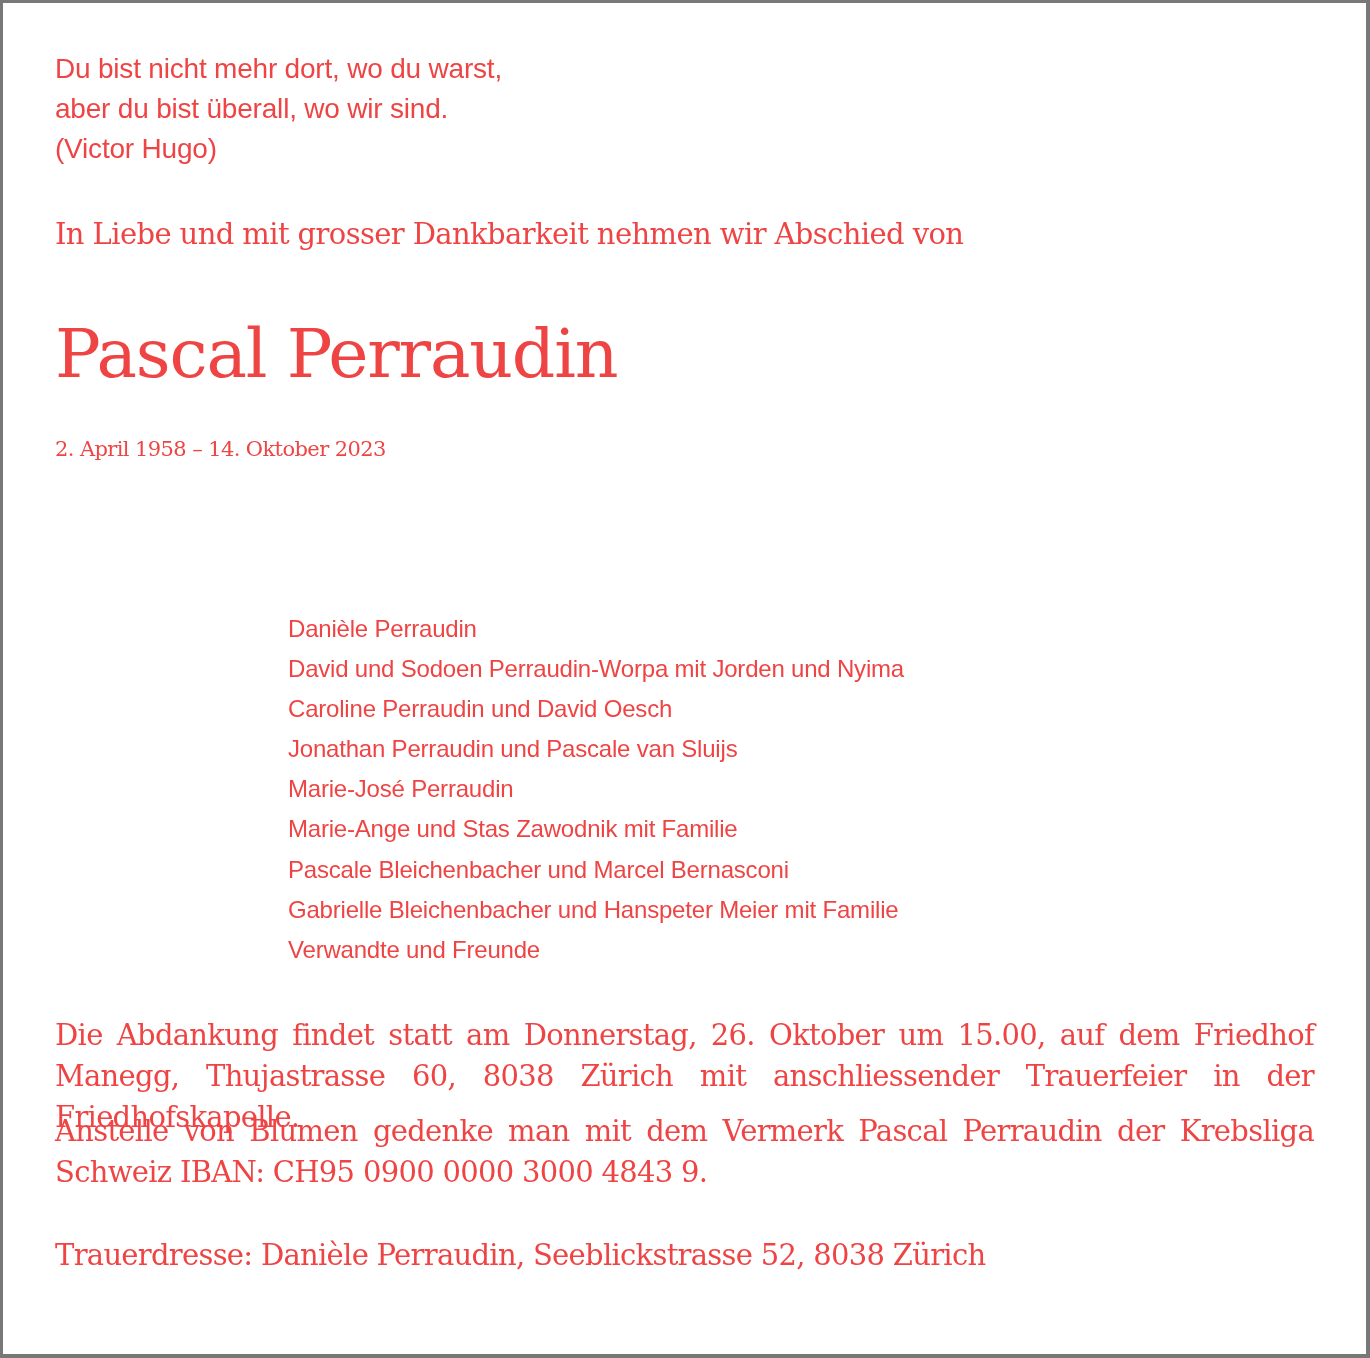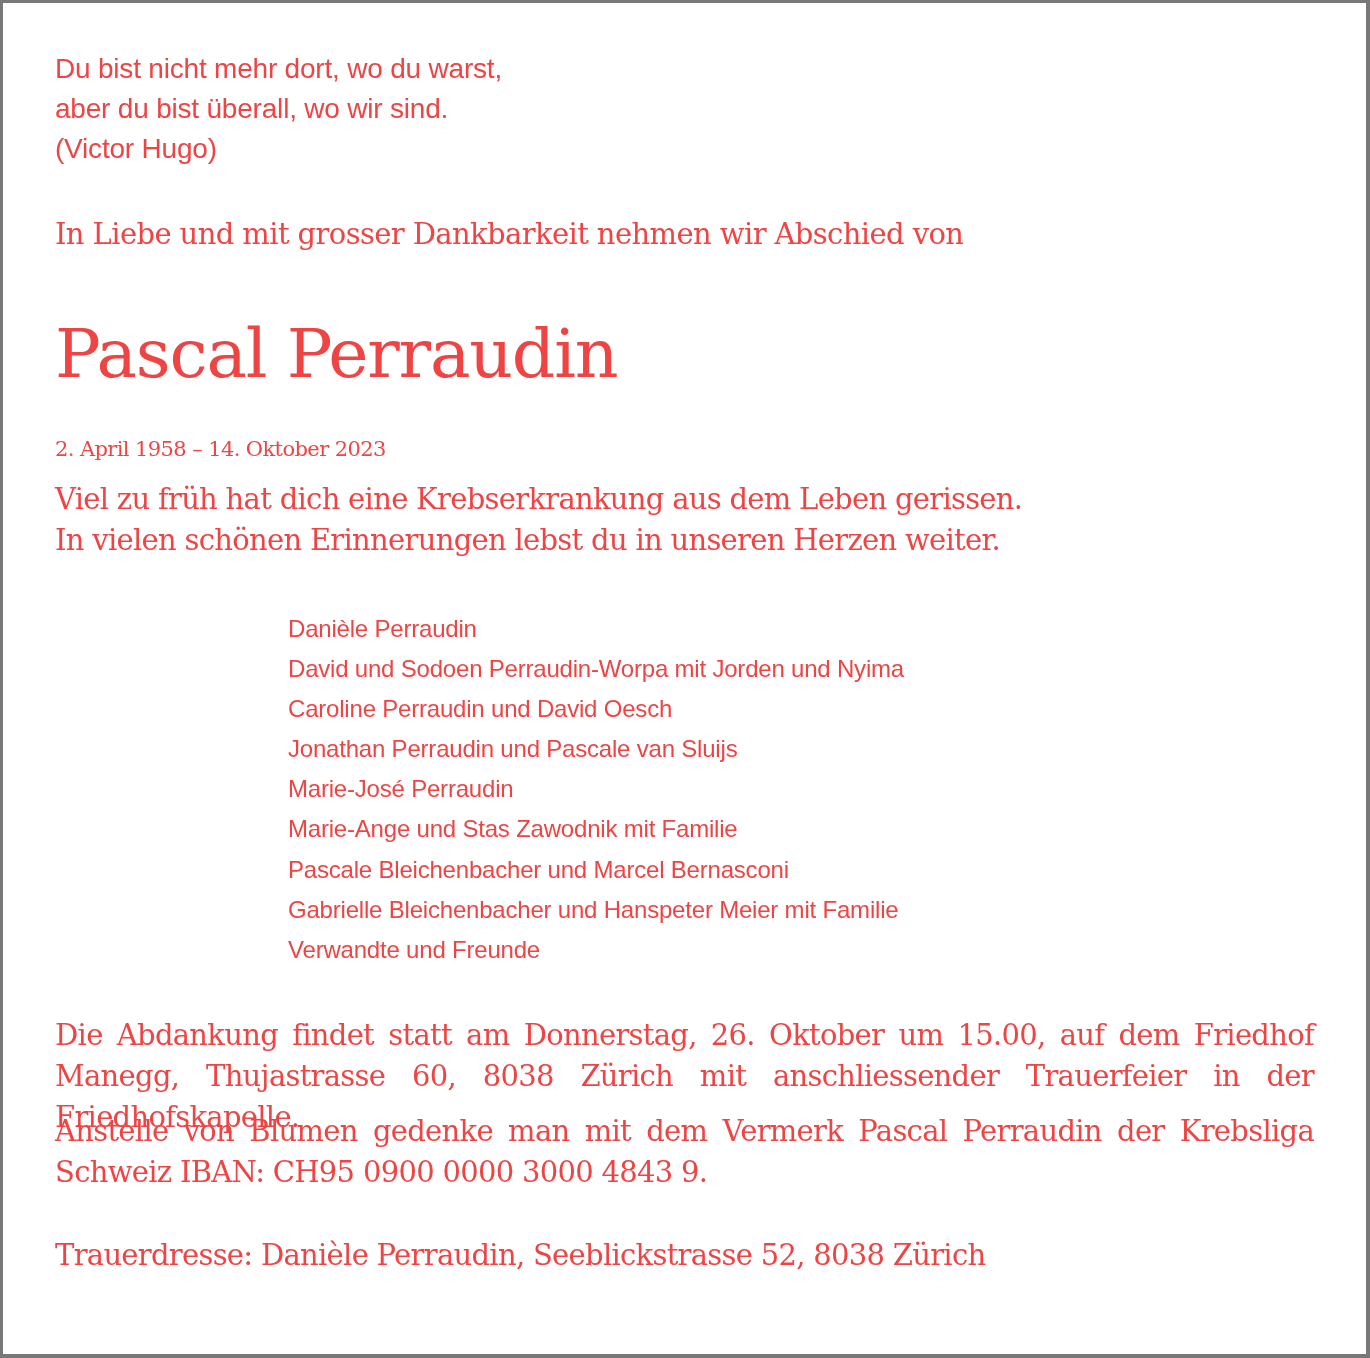--- a/index.html
+++ b/index.html
@@ -122,24 +122,20 @@
     <div>aber du bist überall, wo wir sind.</div>
     <div>(Victor Hugo)</div>
   </div>
 
   <p class="block intro serif">In Liebe und mit grosser Dankbarkeit nehmen wir Abschied von</p>
 
   <h1 class="block name serif">Pascal Perraudin</h1>
 
   <p class="block dates serif">2. April 1958 – 14. Oktober 2023</p>
 
-  <div class="block tribute serif">
-    <div>Viel zu früh hat dich eine Krebserkrankung aus dem Leben gerissen.</div>
-    <div>In vielen schönen Erinnerungen lebst du in unseren Herzen weiter.</div>
-  </div>
 
   <ul class="family sans">
     <li>Danièle Perraudin</li>
     <li>David und Sodoen Perraudin-Worpa mit Jorden und Nyima</li>
     <li>Caroline Perraudin und David Oesch</li>
     <li>Jonathan Perraudin und Pascale van Sluijs</li>
     <li>Marie-José Perraudin</li>
     <li>Marie-Ange und Stas Zawodnik mit Familie</li>
     <li>Pascale Bleichenbacher und Marcel Bernasconi</li>
     <li>Gabrielle Bleichenbacher und Hanspeter Meier mit Familie</li>

